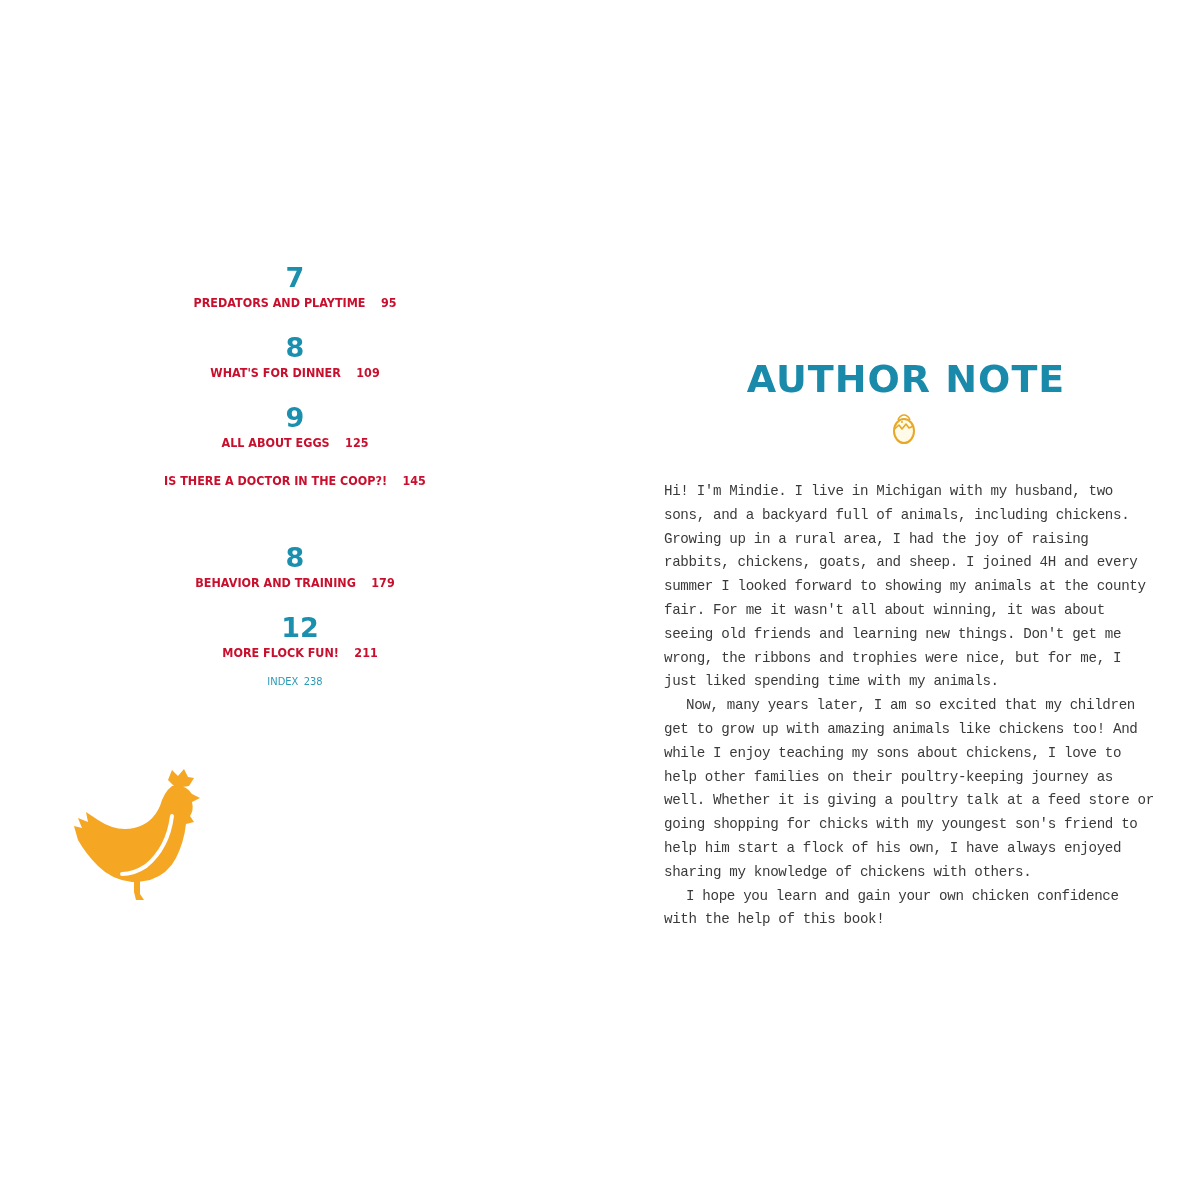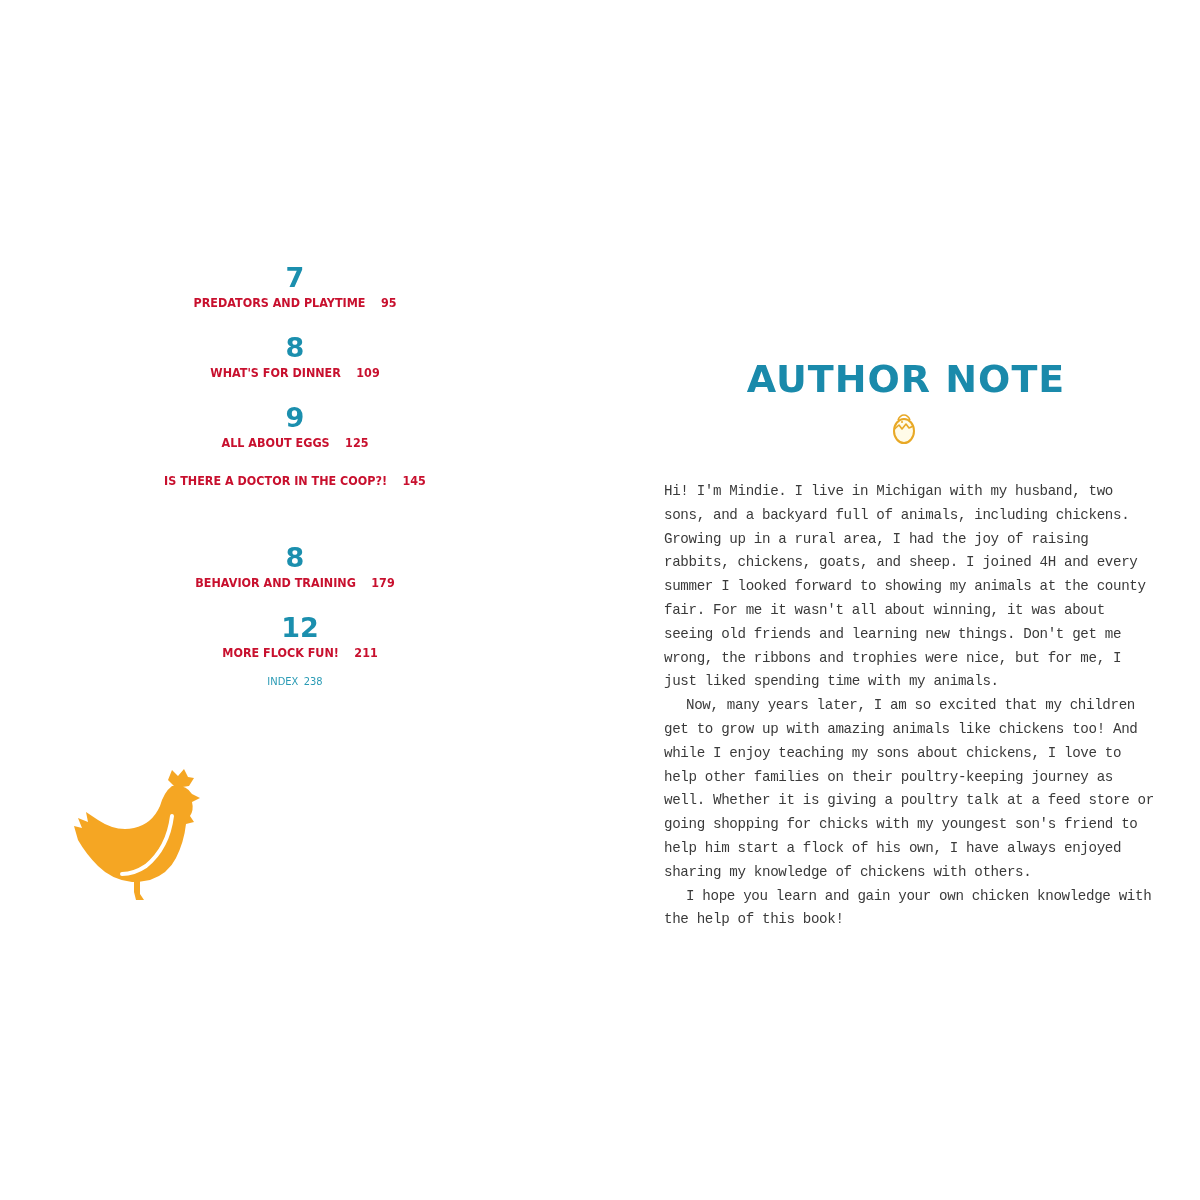--- a/index.html
+++ b/index.html
@@ -169,15 +169,15 @@
     <svg width="28" height="34" viewBox="0 0 28 34" xmlns="http://www.w3.org/2000/svg">
       <ellipse cx="14" cy="19" rx="10" ry="12" fill="#fffbe8" stroke="#e8a825" stroke-width="2"></ellipse>
       <path d="M4.5 17 L9 13 L12 17 L16 12 L19 16 L23.5 14" fill="none" stroke="#e8a825" stroke-width="1.6" stroke-linejoin="round"></path>
       <path d="M8 8 Q10 3 14 3 Q18 3 20 8" fill="none" stroke="#e8a825" stroke-width="1.6"></path>
       <circle cx="12" cy="10" r="1" fill="#e8a825"></circle>
     </svg>
   </div>
   <div class="body-text">
     <p>Hi! I'm Mindie. I live in Michigan with my husband, two sons, and a backyard full of animals, including chickens. Growing up in a rural area, I had the joy of raising rabbits, chickens, goats, and sheep. I joined 4H and every summer I looked forward to showing my animals at the county fair. For me it wasn't all about winning, it was about seeing old friends and learning new things. Don't get me wrong, the ribbons and trophies were nice, but for me, I just liked spending time with my animals.</p>
     <p class="indent">Now, many years later, I am so excited that my children get to grow up with amazing animals like chickens too! And while I enjoy teaching my sons about chickens, I love to help other families on their poultry-keeping journey as well. Whether it is giving a poultry talk at a feed store or going shopping for chicks with my youngest son's friend to help him start a flock of his own, I have always enjoyed sharing my knowledge of chickens with others.</p>
-    <p class="indent">I hope you learn and gain your own chicken knowledge with the help of this book!</p>
+    <p class="indent">I hope you learn and gain your own chicken confidence with the help of this book!</p>
   </div>
 </div>
 
 </body></html>

